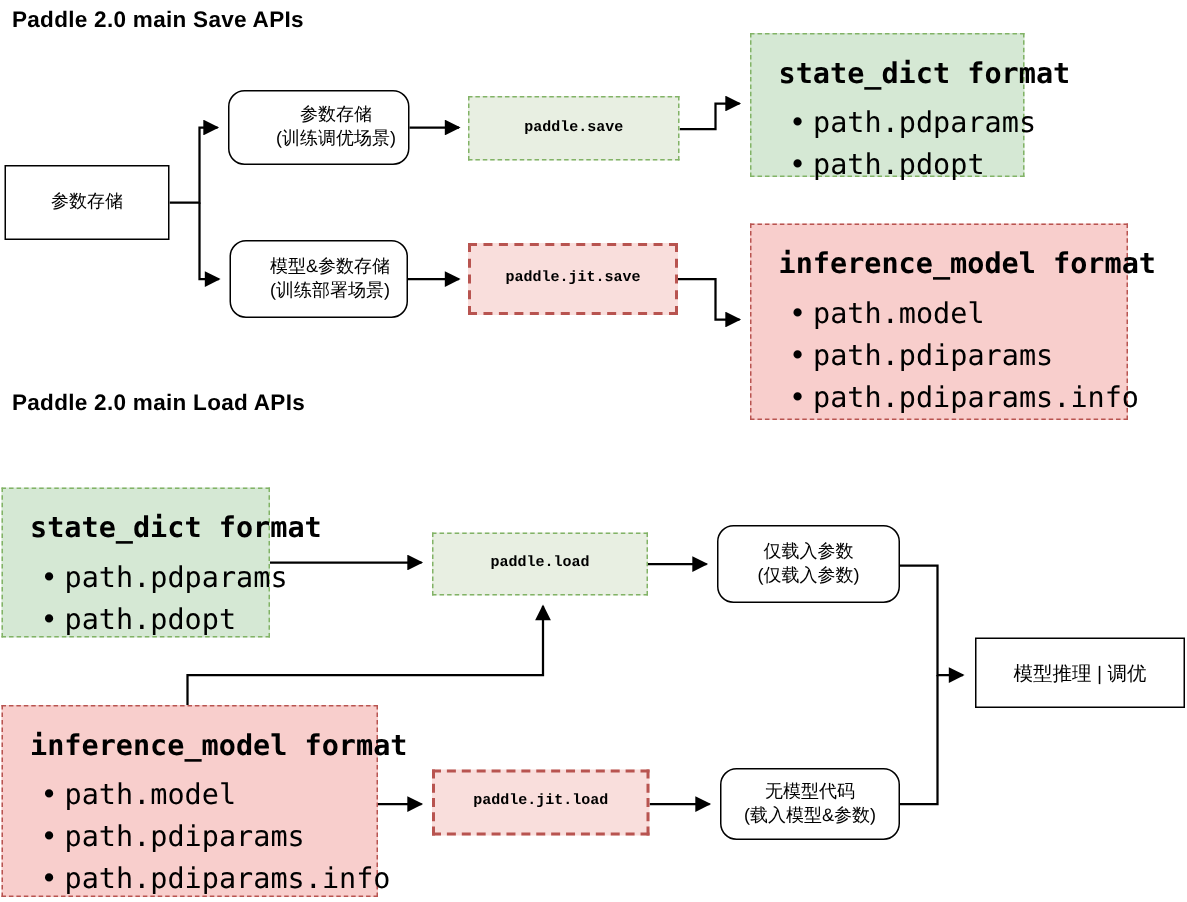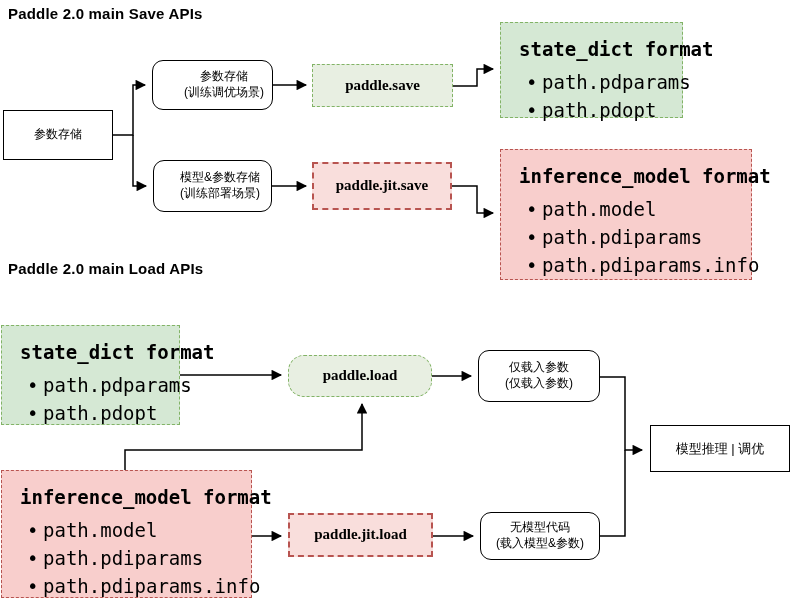--- a/index.html
+++ b/index.html
@@ -10,22 +10,22 @@
   .connectors{position:absolute;left:0;top:0;width:791px;height:601px;pointer-events:none;}
   .section-title{position:absolute;margin:0;font-size:15px;font-weight:bold;letter-spacing:.2px;}
   .node{
     position:absolute;box-sizing:border-box;
     display:flex;flex-direction:column;align-items:center;justify-content:center;
     text-align:center;font-size:12px;line-height:1.32;background:#fff;
   }
   .rect{border:1px solid #000;}
   .rounded{border:1px solid #000;border-radius:11px;}
   .code{
-    font-family:Liberation Serif, serif;
-    font-weight:bold;font-size:15px;letter-spacing:0;
+    font-family:Liberation Mono, monospace;
+    font-weight:bold;font-size:10px;letter-spacing:0;
   }
   .green-code{background:var(--green-fill-light);border:1px dashed var(--green-stroke);}
   .pink-code{background:var(--red-fill-light);border:2px dashed var(--red-stroke);}
   .bigbox{
     align-items:flex-start;justify-content:flex-start;text-align:left;
     padding:14px 8px 8px 18px;
     font-family:"DejaVu Sans Mono","Liberation Mono",monospace;font-size:19px;
   }
   .green-box{background:var(--green-fill);border:1px dashed var(--green-stroke);}
   .pink-box{background:var(--red-fill);border:1px dashed var(--red-stroke);}
@@ -102,21 +102,21 @@
   </div>
 
   <div class="node bigbox green-box" style="left:1px;top:325px;width:179px;height:100px;">
     <div class="boxtitle">state_dict format</div>
     <ul>
       <li><span>path.pdparams</span></li>
       <li><span>path.pdopt</span></li>
     </ul>
   </div>
 
-  <div class="node code green-code" style="left:288px;top:355px;width:144px;height:42px;border-radius:16px;">paddle.load</div>
+  <div class="node code green-code" style="left:288px;top:355px;width:144px;height:42px;">paddle.load</div>
 
   <div class="node rounded" style="left:478px;top:350px;width:122px;height:52px;">
     <span>仅载入参数</span>
     <span>(仅载入参数)</span>
   </div>
 
   <div class="node bigbox pink-box" style="left:1px;top:470px;width:251px;height:128px;">
     <div class="boxtitle">inference_model format</div>
     <ul>
       <li><span>path.model</span></li>

